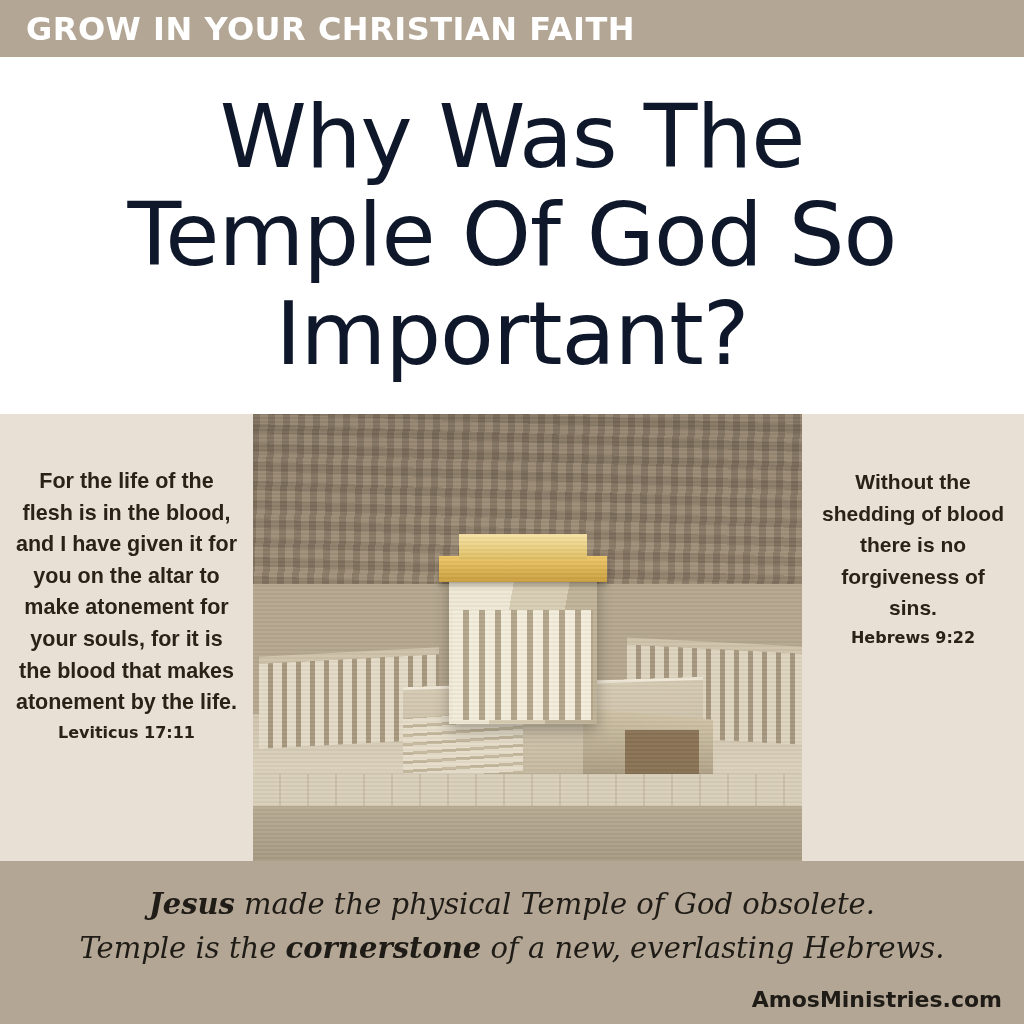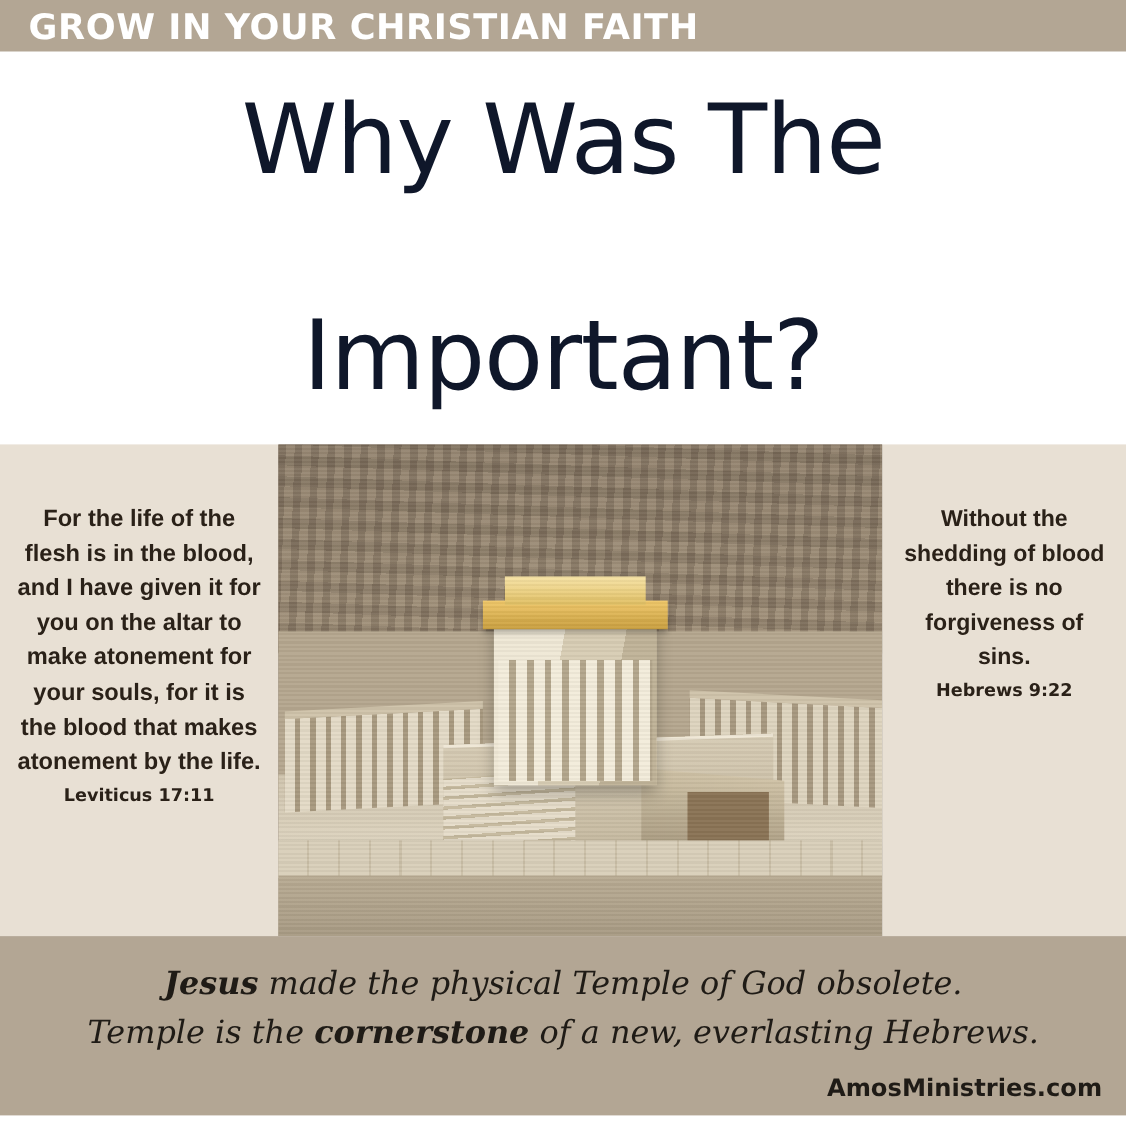--- a/index.html
+++ b/index.html
@@ -15,21 +15,21 @@
     width: 1024px;
     height: 1024px;
     background: #ffffff;
     display: flex;
     flex-direction: column;
   }
 
   
   .banner {
     width: 100%;
-    height: 47px;
+    height: 57px;
     background: #b3a694;
     display: flex;
     align-items: center;
     padding-left: 26px;
   }
   .banner-text {
     color: #ffffff;
     font-family: "DejaVu Sans", sans-serif;
     font-weight: bold;
     font-size: 32px;
@@ -217,21 +217,21 @@
 
 <div class="poster">
 
   <div class="banner">
     <div class="banner-text">GROW IN YOUR CHRISTIAN FAITH</div>
   </div>
 
   <div class="headline-area">
     <h1 class="headline">
       <span>Why Was The</span><br>
-      <br>
+      <span>Temple Of God So</span><br>
       <span>Important?</span>
     </h1>
   </div>
 
   <div class="middle">
 
     <div class="side-col left">
       <div class="verse-text">For the life of the flesh is in the blood, and I have given it for you on the altar to make atonement for your souls, for it is the blood that makes atonement by the life.</div>
       <div class="verse-ref">Leviticus 17:11</div>
     </div>

